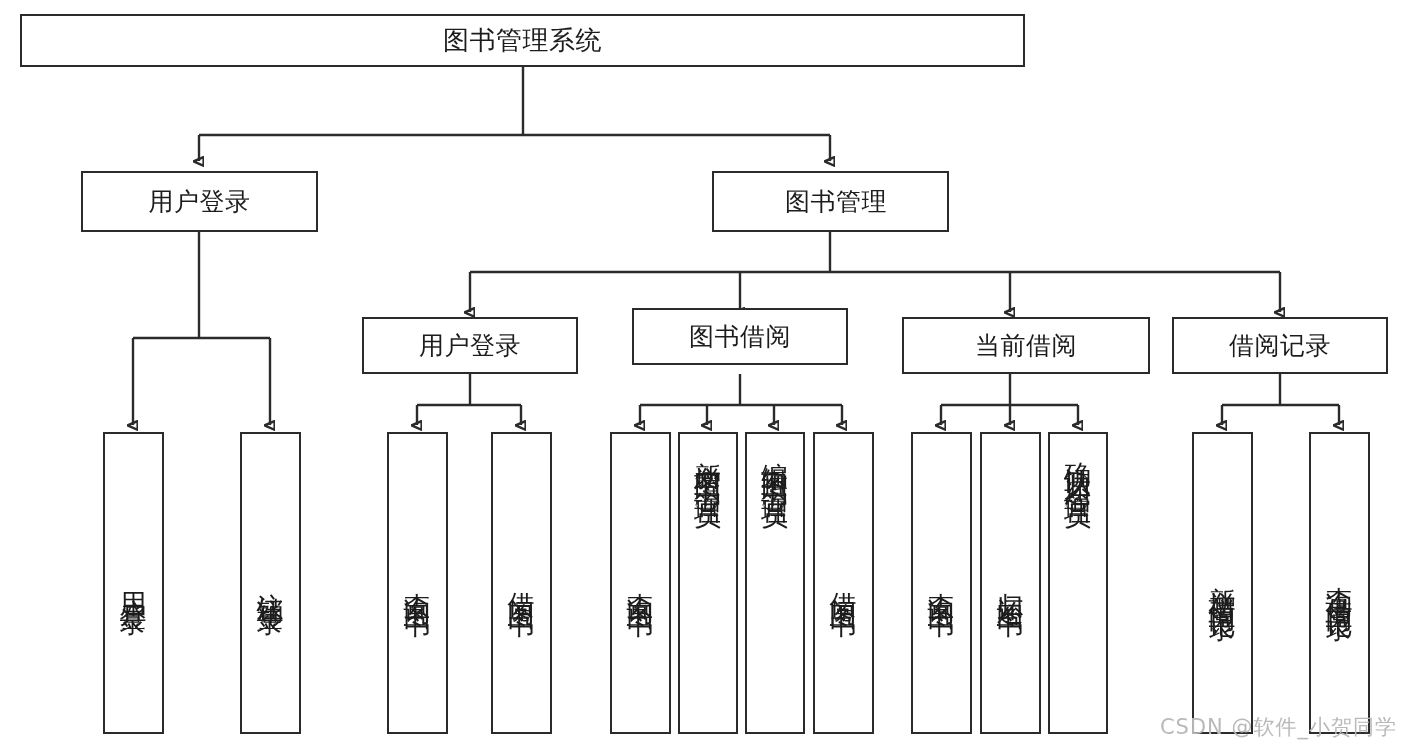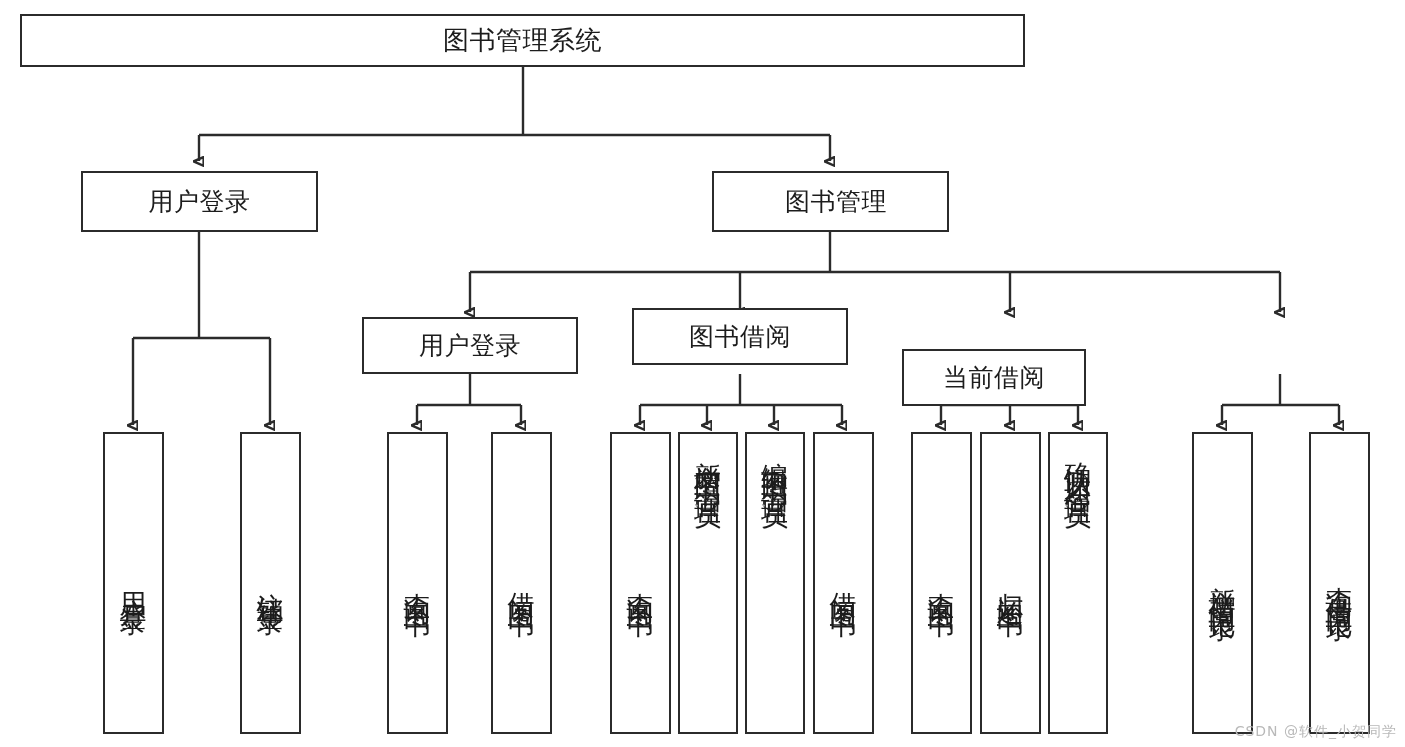--- a/index.html
+++ b/index.html
@@ -71,21 +71,21 @@
   }
   svg.wires line, svg.wires path {
     stroke: #2b2b2b;
     stroke-width: 2.4;
     fill: none;
   }
   .watermark {
     position: absolute;
     right: 8px;
     bottom: 6px;
-    font-size: 14px;
+    font-size: 21px;
     color: #b9b9b9;
     letter-spacing: 1px;
     white-space: nowrap;
   }
 </style>
 </head>
 <body>
 
 <div id="canvas">
 
@@ -147,22 +147,25 @@
   <div class="node horiz" style="left:712px; top:171px; width:237px; height:61px;padding-left:11px;">
     <span class="label">图书管理</span>
   </div>
 
   <div class="node horiz" style="left:362px; top:317px; width:216px; height:57px;">
     <span class="label">用户登录</span>
   </div>
   <div class="node horiz" style="left:632px; top:308px; width:216px; height:57px;">
     <span class="label">图书借阅</span>
   </div>
-  <div class="node horiz" style="left:902px; top:317px; width:184px; height:57px;margin-top:32px;">
+  <div class="node horiz" style="left:902px; top:317px; width:248px; height:57px;">
     <span class="label">当前借阅</span>
+  </div>
+  <div class="node horiz" style="left:1172px; top:317px; width:216px; height:57px;">
+    <span class="label">借阅记录</span>
   </div>
 
   <div class="node vert vcenter" style="left:103px; top:432px; width:61px; height:302px;">
     <span class="label">用户登录</span>
   </div>
   <div class="node vert vcenter" style="left:240px; top:432px; width:61px; height:302px;">
     <span class="label">注销登录</span>
   </div>
 
   <div class="node vert vcenter" style="left:387px; top:432px; width:61px; height:302px;">

